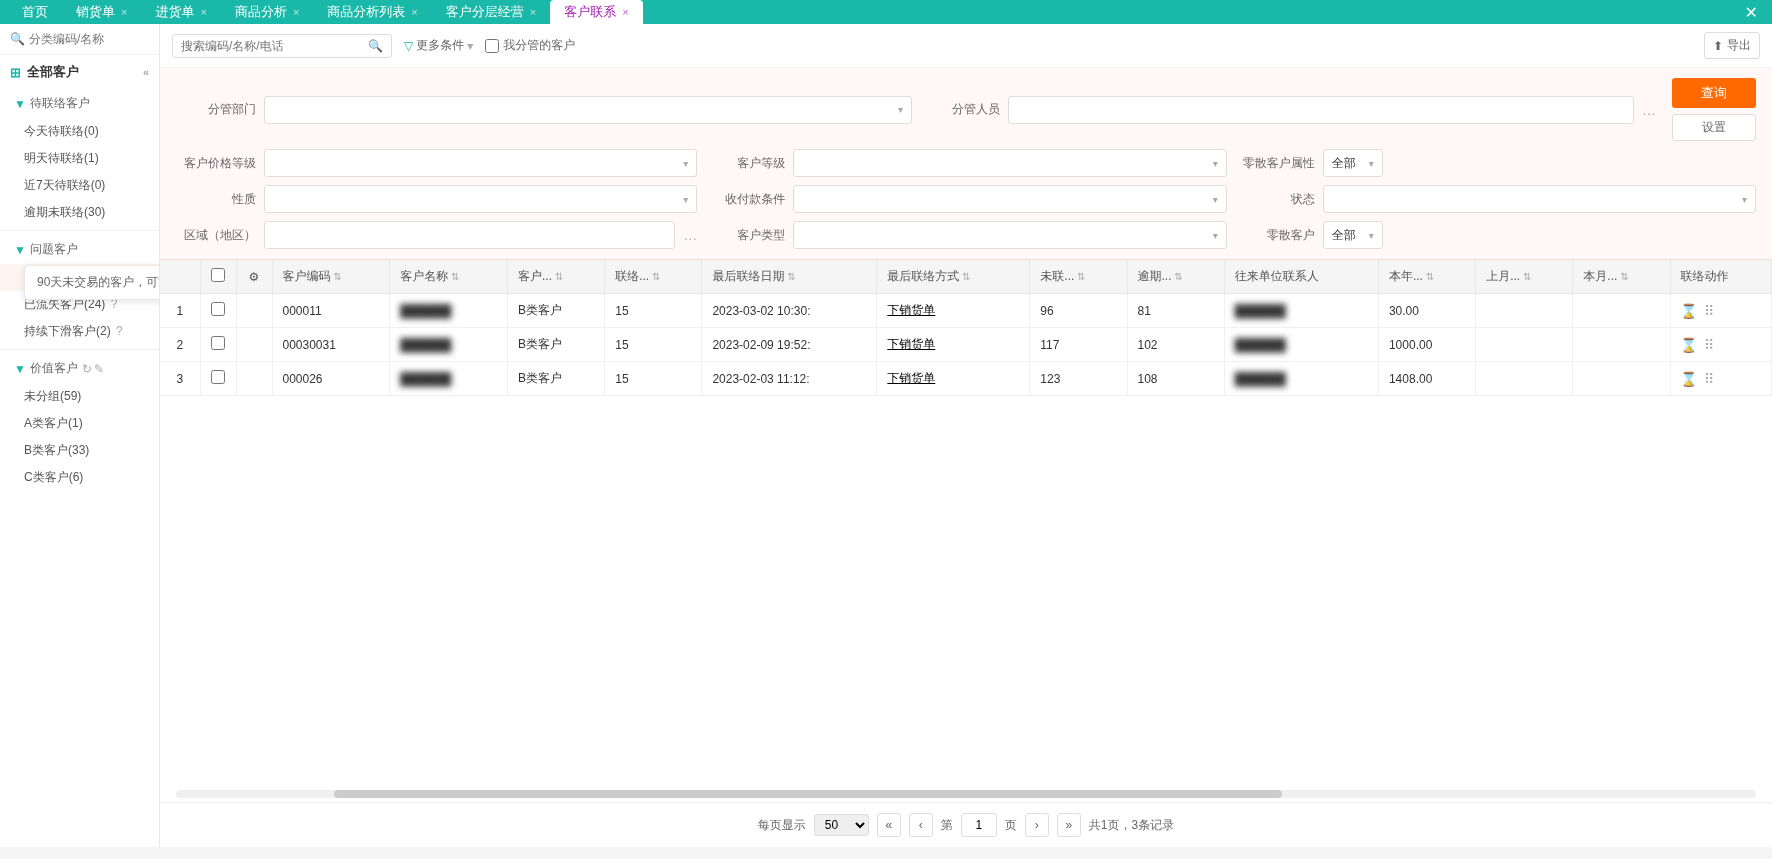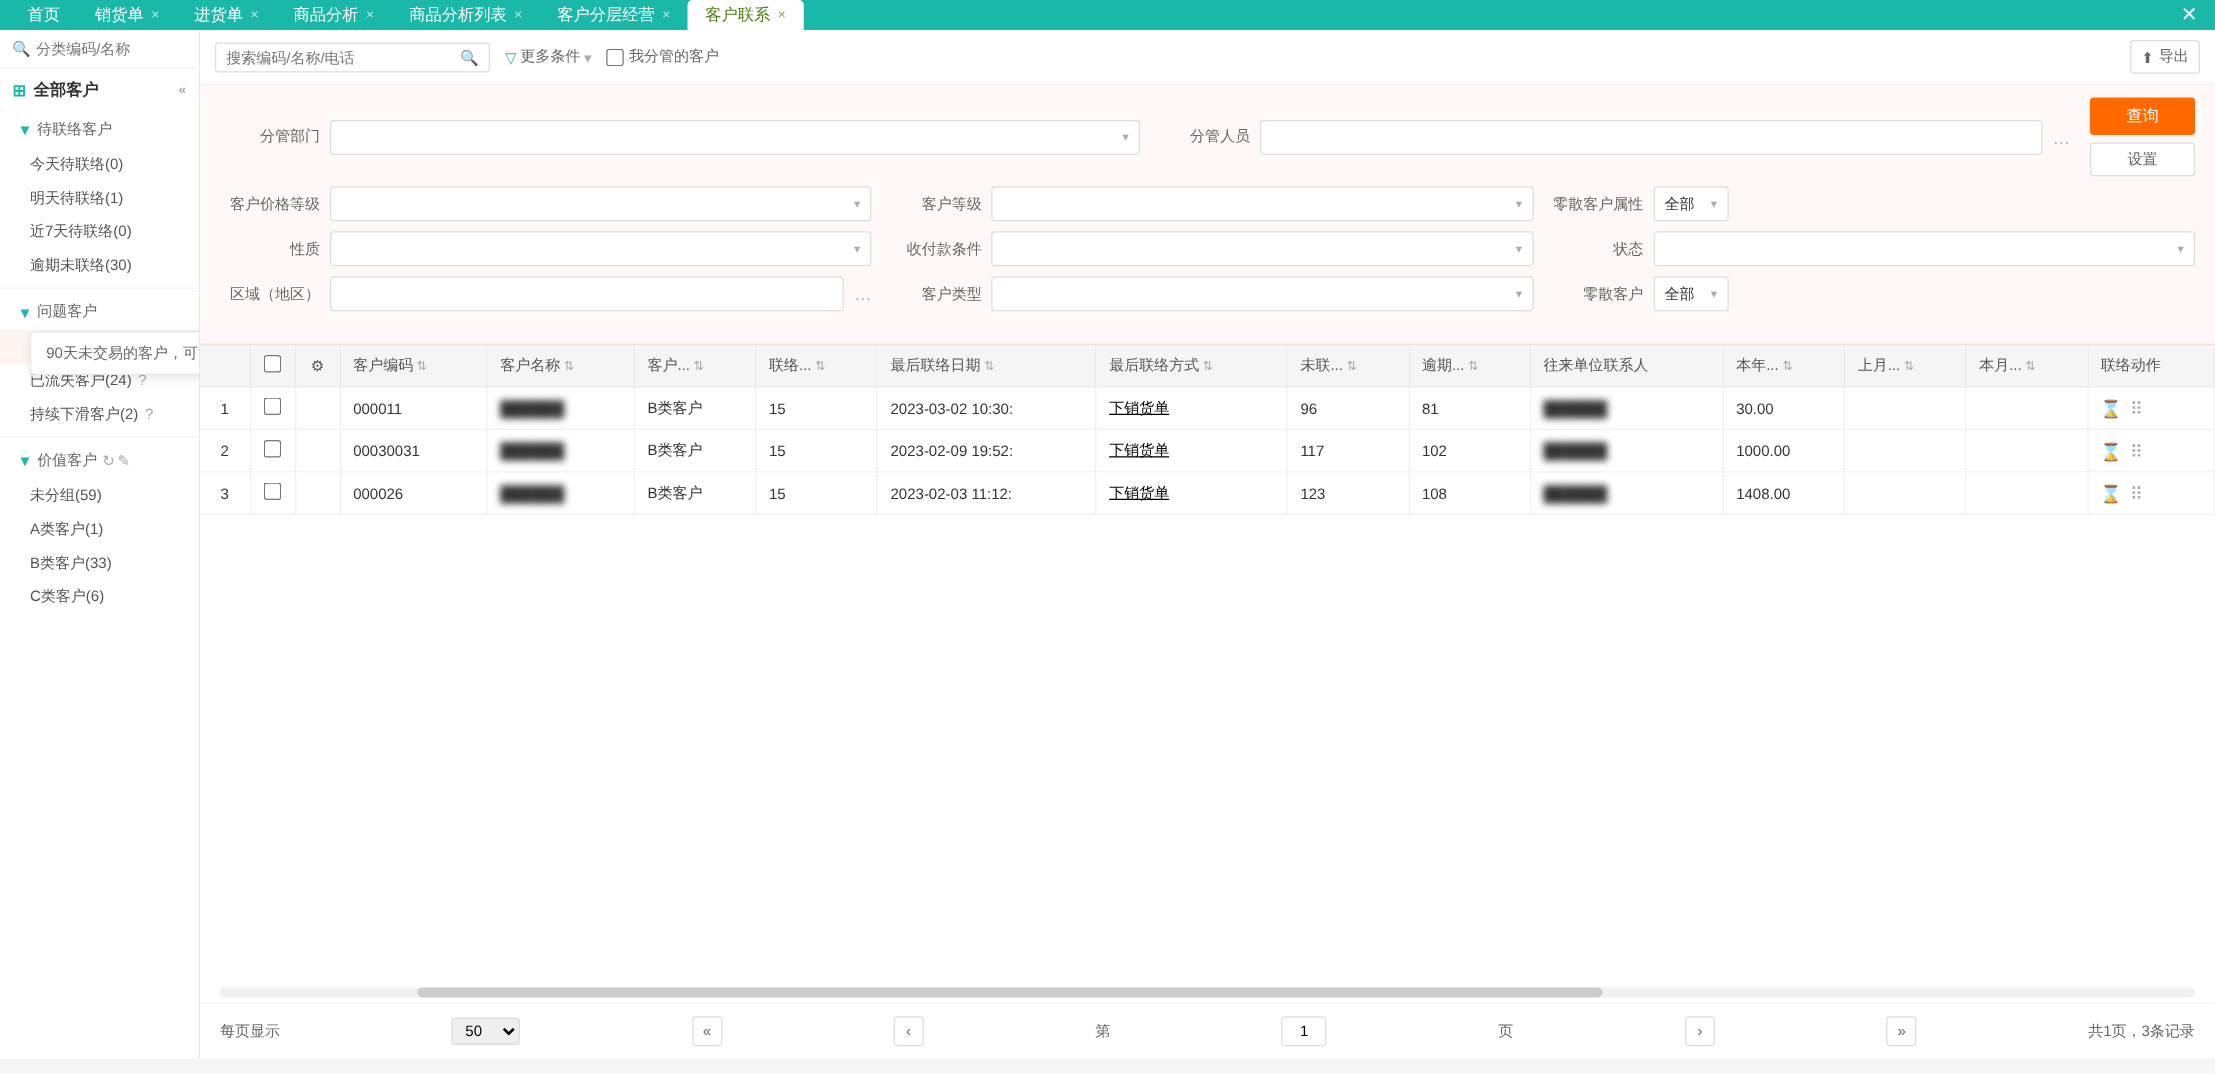--- a/index.html
+++ b/index.html
@@ -19,21 +19,21 @@
       padding: 0 14px;
       height: 100%;
       color: #fff;
       font-size: 13px;
       cursor: pointer;
       white-space: nowrap;
       position: relative;
     }
     .tab-item.active {
       background: #fff;
-      color: #4d7c0f;
+      color: #a21caf;
       border-radius: 4px 4px 0 0;
     }
     .tab-item .close-icon {
       margin-left: 6px;
       font-size: 11px;
       opacity: 0.7;
     }
     .tab-bar-spacer { flex: 1; }
     .tab-close-all {
       color: #fff;
@@ -196,21 +196,21 @@
       background: #fff8f6;
       border-bottom: 1px solid #f0e0d8;
       padding: 10px 16px;
     }
     .filter-row {
       display: flex;
       align-items: center;
       margin-bottom: 8px;
       gap: 8px;
     }
-    .filter-row:last-child { margin-bottom: 16px; }
+    .filter-row:last-child { margin-bottom: 0; }
     .filter-field {
       display: flex;
       align-items: center;
       flex: 1;
       gap: 8px;
     }
     .filter-label {
       width: 80px;
       text-align: right;
       color: #666;
@@ -314,21 +314,21 @@
     .blurred { filter: blur(3px); user-select: none; }
 
     
     .row-actions { display: flex; gap: 6px; align-items: center; }
     .action-icon { color: #aaa; cursor: pointer; font-size: 14px; }
 
     
     .pagination {
       display: flex;
       align-items: center;
-      justify-content: space-between;
+      justify-content: center;
       padding: 10px 16px;
       border-top: 1px solid #f0f0f0;
       gap: 8px;
       font-size: 12px;
       color: #666;
     }
     .page-size-select {
       border: 1px solid #ddd;
       border-radius: 3px;
       padding: 2px 6px;

